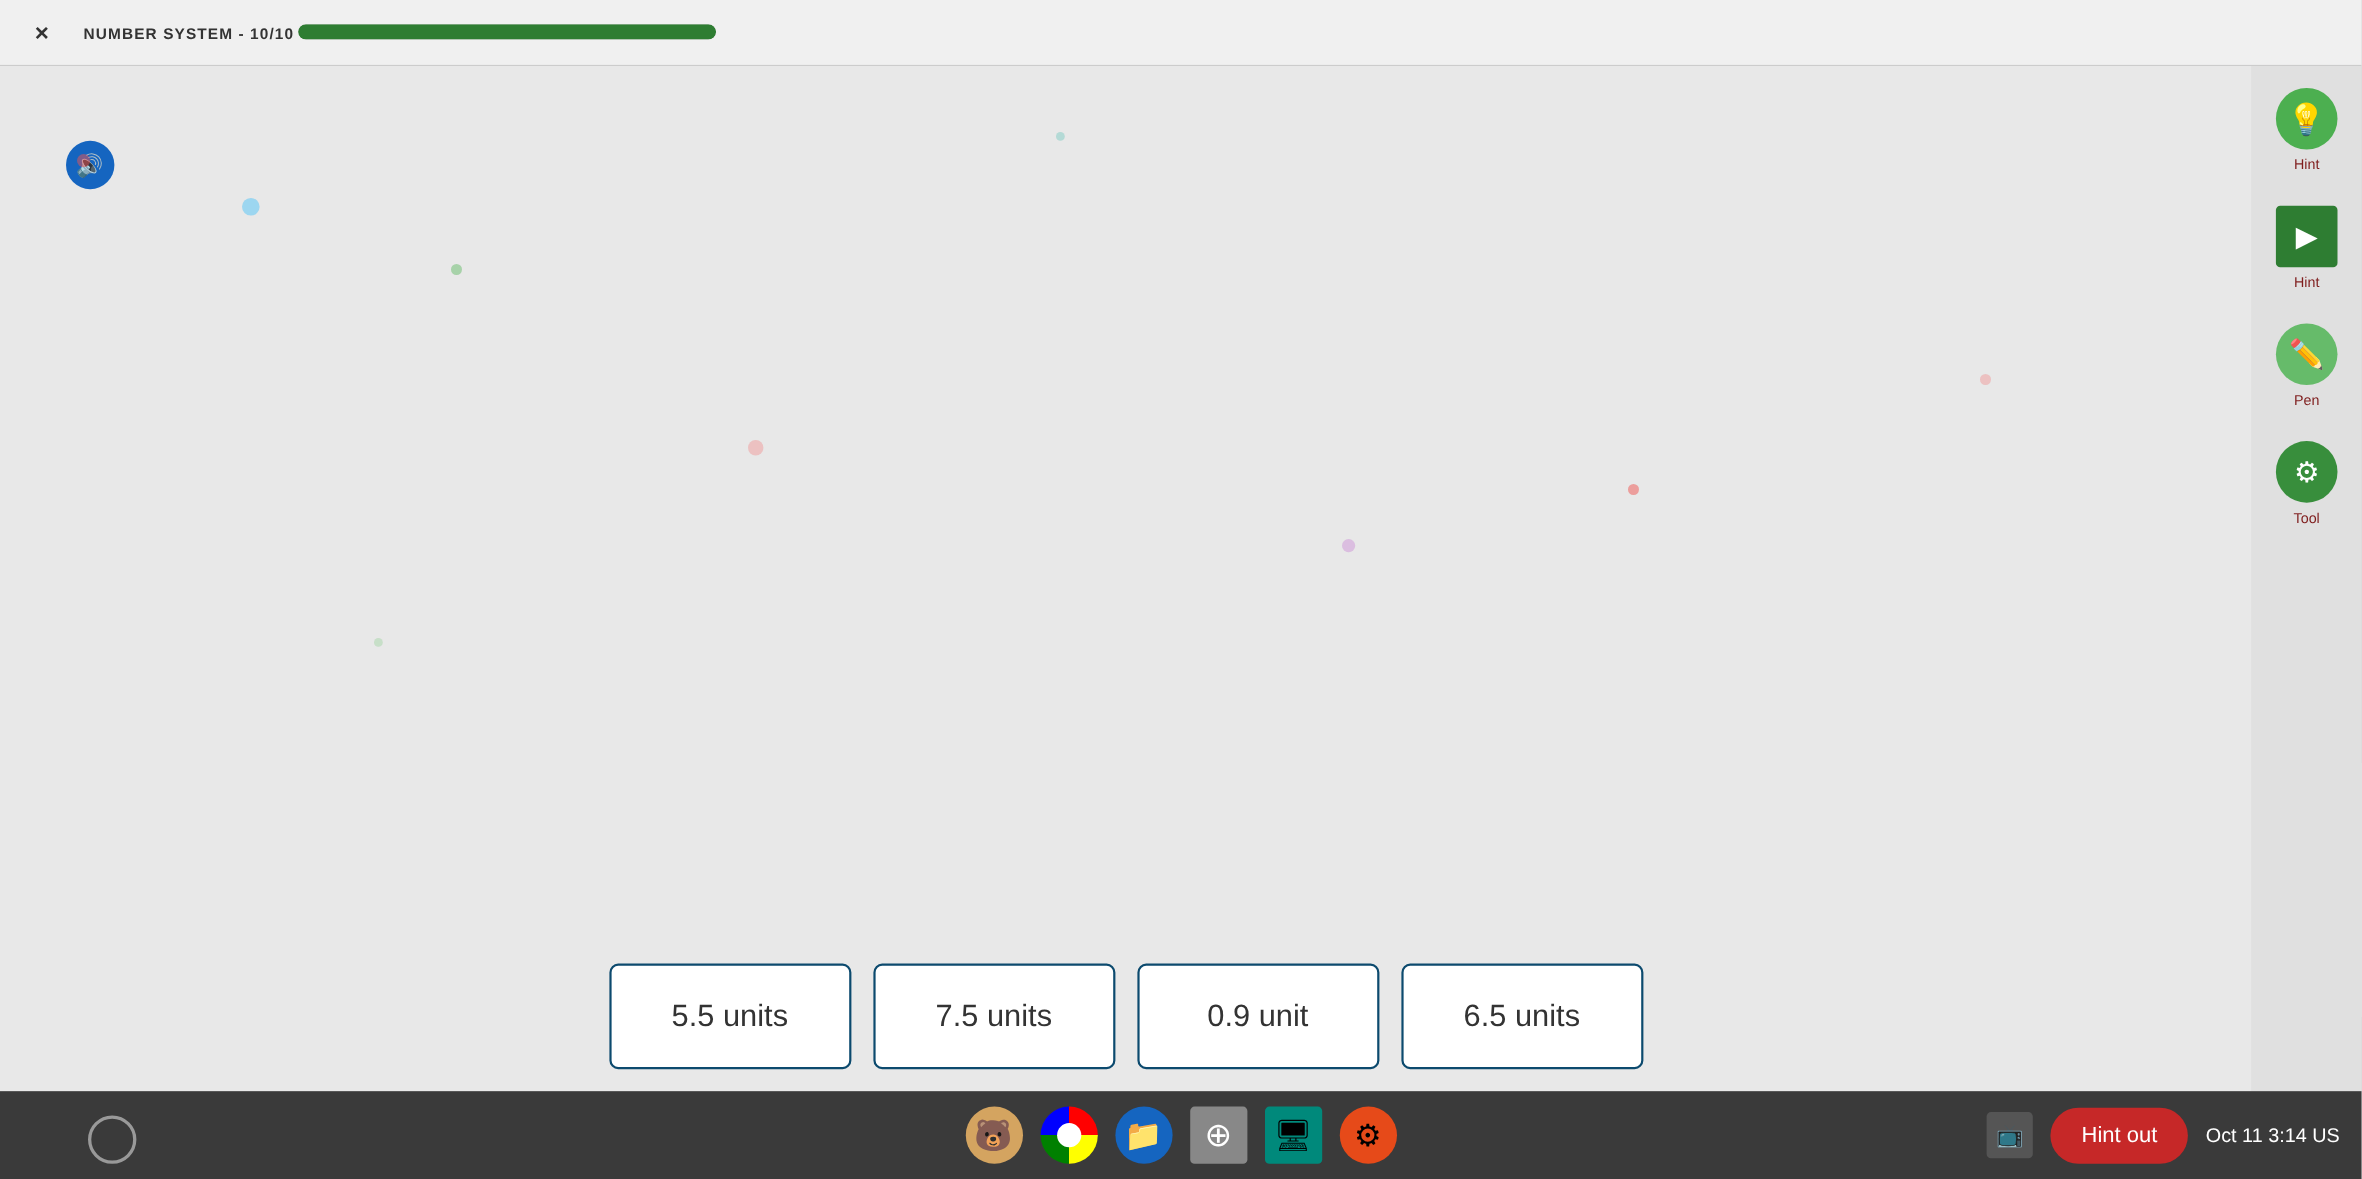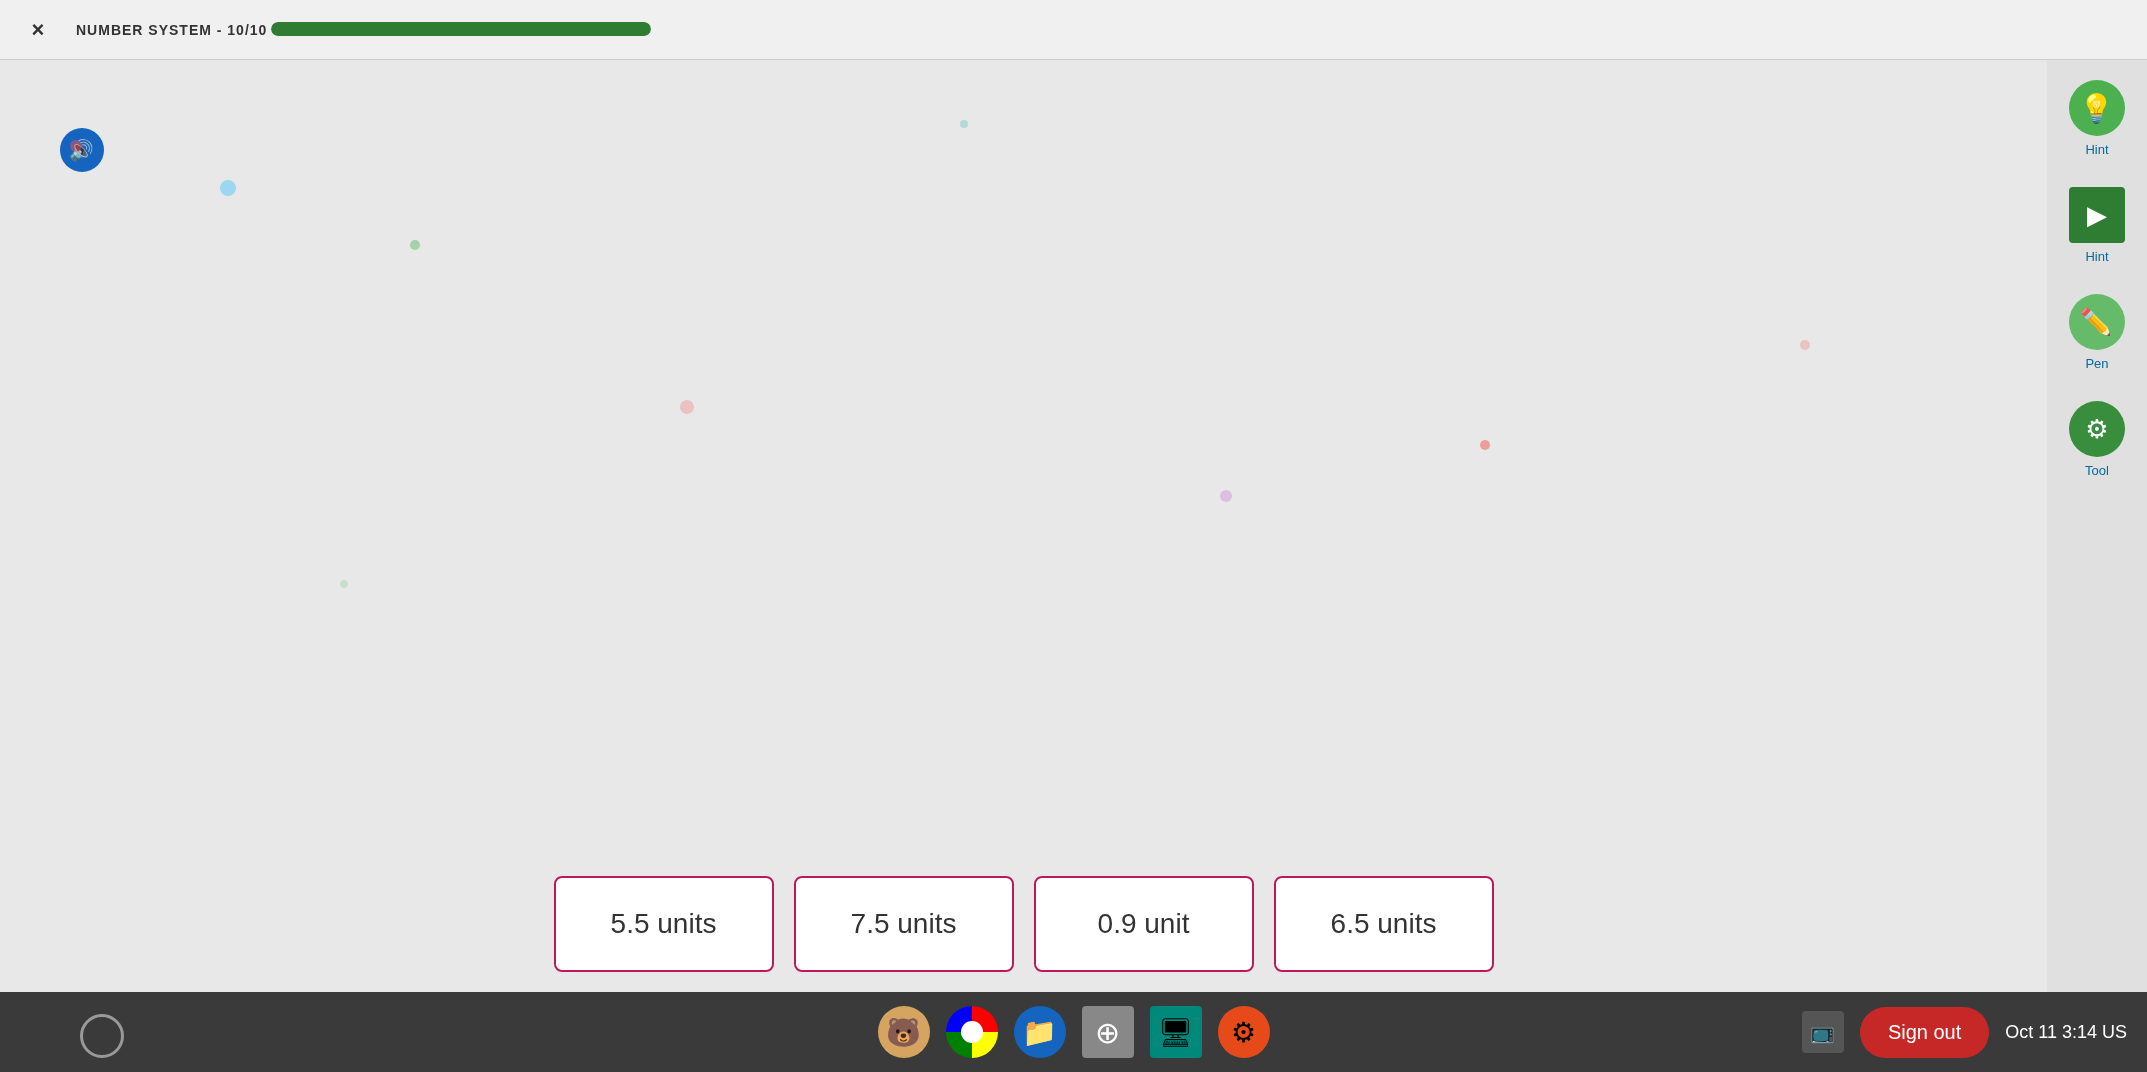--- a/index.html
+++ b/index.html
@@ -121,21 +121,21 @@
       right: 100px;
       display: flex;
       justify-content: center;
       gap: 20px;
       padding: 0 60px;
     }
 
     .answer-btn {
       min-width: 220px;
       padding: 30px 40px;
-      border: 2px solid #be185d;
+      border: 2px solid #0c4a6e;
       border-radius: 8px;
       background: white;
       font-size: 28px;
       color: #333;
       cursor: pointer;
       text-align: center;
     }
 
     
     .right-sidebar {
@@ -185,21 +185,21 @@
       height: 56px;
       border-radius: 50%;
       background: #388e3c;
       display: flex;
       align-items: center;
       justify-content: center;
     }
 
     .sidebar-label {
       font-size: 13px;
-      color: #0369a1;
+      color: #7f1d1d;
       text-align: center;
     }
 
     
     .taskbar {
       position: absolute;
       bottom: 0;
       left: 0;
       right: 0;
       height: 80px;
@@ -405,16 +405,16 @@
     </div>
     <div class="taskbar-app-icon orange-red" style="border-radius:50%;">
       <span>⚙</span>
     </div>
   </div>
 
   <div class="taskbar-right">
     <div class="taskbar-screen-icon">
       <span style="color:white;font-size:20px;">📺</span>
     </div>
-    <button class="sign-out-btn">Sign out</button>
+    <button class="sign-out-btn">Hint out</button>
     <span class="taskbar-time">Oct 11   3:14 US</span>
   </div>
 </div>
 
 </body></html>

